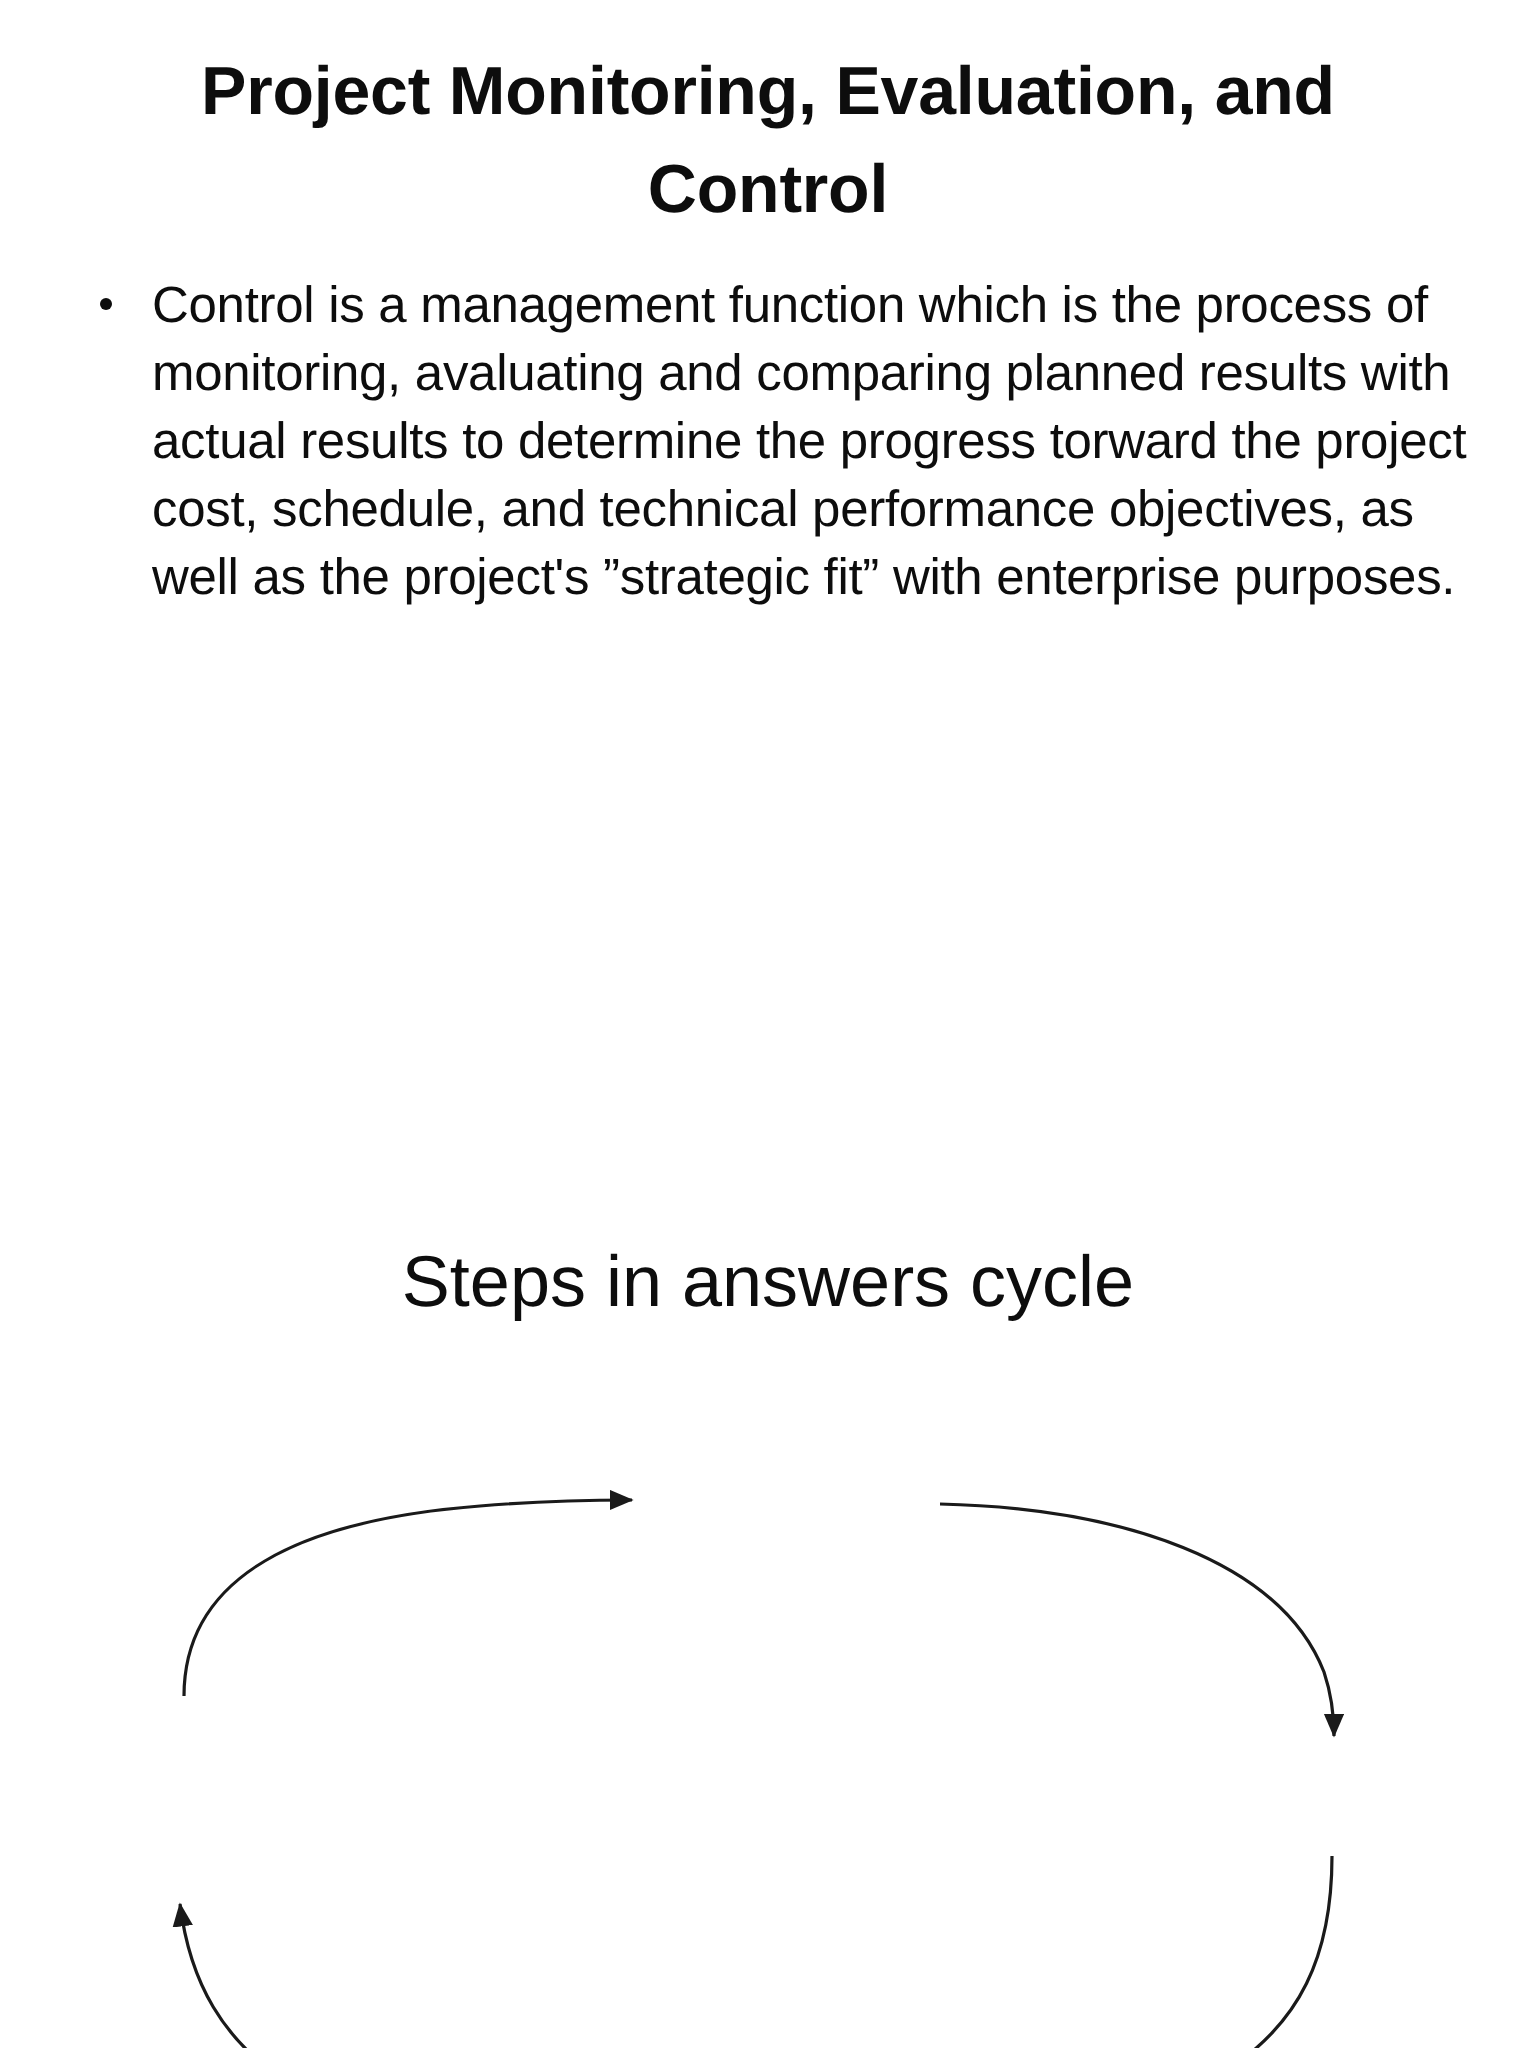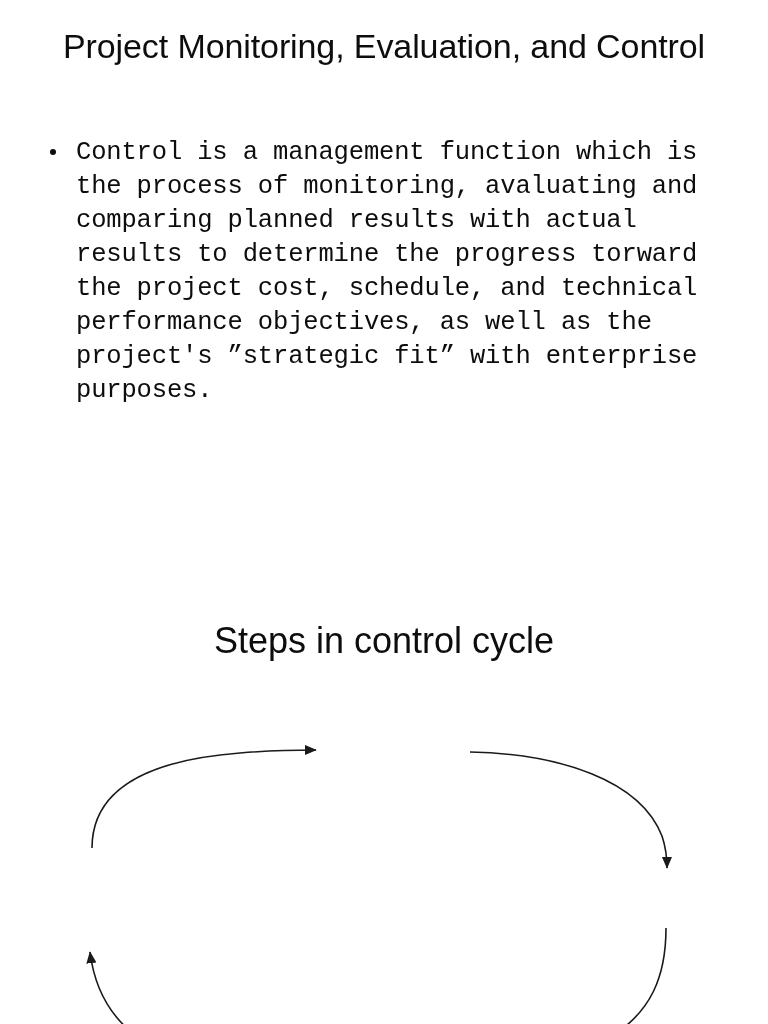--- a/index.html
+++ b/index.html
@@ -27,40 +27,39 @@
 
   
   .deck-title {
     position: absolute;
     left: 40px;
     top: 22px;
     width: 688px;
     text-align: center;
     font-size: 34px;
     line-height: 1.45;
-    font-weight: 400;
+    font-weight: 700;
     letter-spacing: -0.1px;
     color: #0d0d0d;
   }
 
   .bullet-list {
     position: absolute;
     left: 44px;
     top: 136px;
     width: 700px;
   }
   .bullet-item {
     position: relative;
     padding-left: 32px;
     font-size: 25.5px;
     line-height: 34px;
     letter-spacing: -0.15px;
     color: #0d0d0d;
     margin-bottom: 6px;
-    font-family: Liberation Mono, monospace;
   }
   .bullet-item .dot {
     position: absolute;
     left: 6px;
     top: 13px;
     width: 6px;
     height: 6px;
     border-radius: 50%;
     background: #0d0d0d;
   }
@@ -106,21 +105,21 @@
   <div class="bullet-list">
 
     <div class="bullet-item">
       <span class="dot"></span>
       <span class="bullet-text">Control is a management function which is the process of monitoring, avaluating and comparing planned results with actual results to determine the progress torward the project cost, schedule, and technical performance objectives, as well as the project's ”strategic fit” with enterprise purposes.</span>
     </div>
 
 
   </div>
 
-  <div class="cycle-heading">Steps in control cycle</div>
+  <div class="cycle-heading">Steps in answers cycle</div>
 
   <div class="cycle-diagram">
 
     <svg viewBox="0 0 768 340" width="768" height="340">
       <defs>
         <marker id="ah" markerWidth="9" markerHeight="9" refX="7" refY="3.2" orient="auto" markerUnits="strokeWidth">
           <path d="M0,0 L7.5,3.2 L0,6.4 z" fill="#1a1a1a"></path>
         </marker>
       </defs>
 

